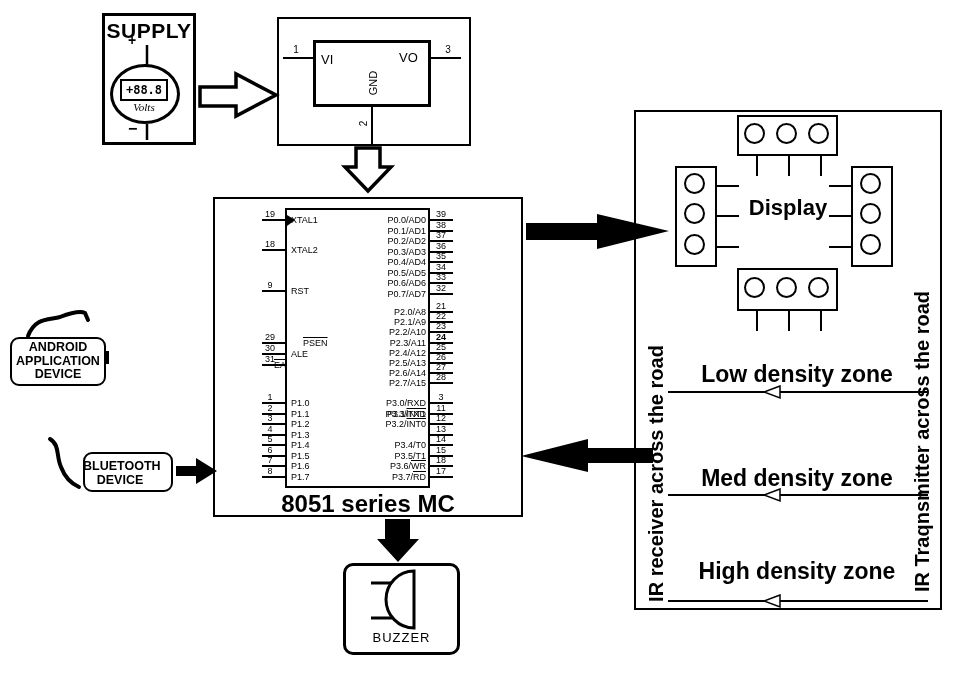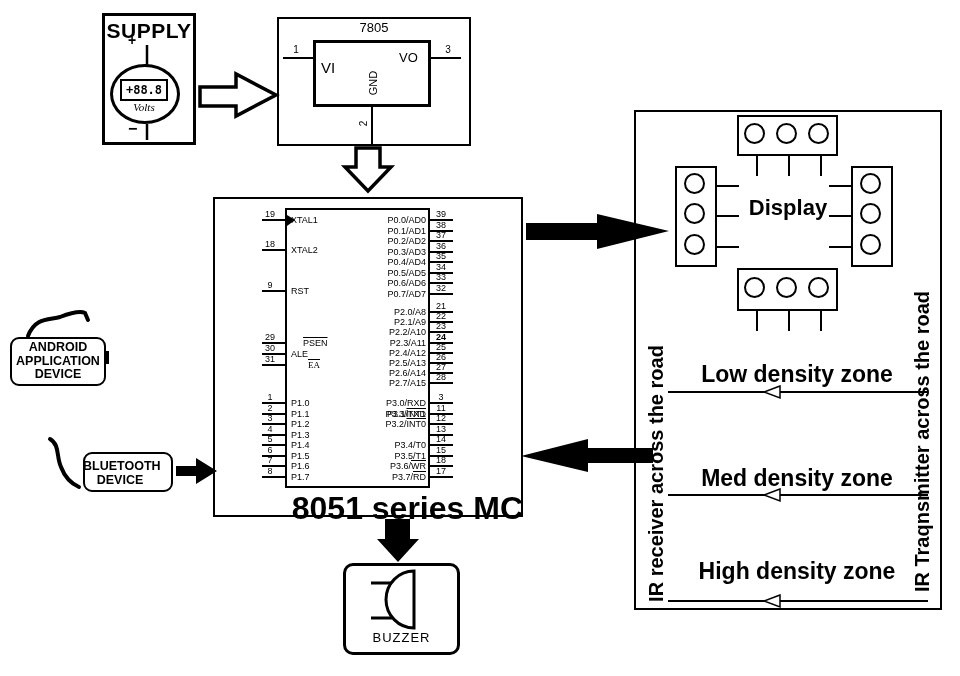--- a/index.html
+++ b/index.html
@@ -20,31 +20,31 @@
   #lcd{left:120px;top:79px;width:48px;height:22px;border:2px solid #000;
        font-family:"DejaVu Sans Mono",monospace;font-size:12px;font-weight:bold;line-height:18px;}
   #volts{left:120px;top:101px;width:48px;font-family:"Liberation Serif",serif;
          font-style:italic;font-size:11px;}
   #supply-minus{left:128px;top:120px;font-size:16px;font-weight:bold;}
 
   
   #reg-outer{left:277px;top:17px;width:194px;height:129px;}
   #reg-title{left:277px;top:20px;width:194px;font-size:13px;}
   #reg-inner{left:313px;top:40px;width:118px;height:67px;border:3px solid #000;position:absolute;background:#fff;}
-  #reg-vi{left:321px;top:59px;font-size:15px;}
+  #reg-vi{left:321px;top:52px;font-size:13px;}
   #reg-vo{left:399px;top:50px;font-size:13px;}
   #reg-gnd{left:352px;top:77px;width:42px;font-size:11px;transform:rotate(-90deg);}
   #reg-p1{left:288px;top:44px;width:16px;font-size:10px;}
   #reg-p3{left:440px;top:44px;width:16px;font-size:10px;}
   #reg-p2{left:355px;top:118px;width:16px;font-size:10px;transform:rotate(-90deg);}
 
   
   #mcu-outer{left:213px;top:197px;width:310px;height:320px;}
   #mcu-inner{left:285px;top:208px;width:145px;height:280px;}
-  #mcu-title{left:213px;top:490px;width:310px;font-size:32px;font-weight:bold;text-align:right;}
+  #mcu-title{left:213px;top:490px;width:310px;font-size:24px;font-weight:bold;}
   .pnum{position:absolute;width:28px;font-size:9px;text-align:center;line-height:10px;}
   .plab{position:absolute;font-size:9px;line-height:10px;white-space:nowrap;}
   .plabr{position:absolute;width:128px;font-size:9px;line-height:10px;text-align:right;white-space:nowrap;}
   .pwire{position:absolute;height:2px;width:24px;background:#000;}
 
   
   #android-box{left:10px;top:337px;width:96px;height:49px;border:2.5px solid #000;border-radius:9px;}
   #android-text{left:10px;top:341px;width:96px;font-size:12.5px;font-weight:bold;line-height:13.5px;}
   #android-stub{left:104px;top:351px;width:5px;height:13px;}
   #bt-box{left:83px;top:452px;width:90px;height:40px;border:2.5px solid #000;border-radius:9px;}
@@ -81,21 +81,20 @@
 
   <div class="bx" id="supply-box"></div>
   <div class="abs ctr" id="supply-title">SUPPLY</div>
   <div class="abs" id="supply-plus">+</div>
   <div class="abs" id="voltmeter"></div>
   <div class="abs ctr" id="lcd">+88.8</div>
   <div class="abs ctr" id="volts">Volts</div>
   <div class="abs" id="supply-minus">−</div>
 
   <div class="bx" id="reg-outer"></div>
-  <div class="abs ctr" id="reg-title">7805</div>
   <div id="reg-inner"></div>
   <div class="abs" id="reg-vi">VI</div>
   <div class="abs" id="reg-vo">VO</div>
   <div class="abs ctr" id="reg-gnd">GND</div>
   <div class="abs ctr" id="reg-p1">1</div>
   <div class="abs ctr" id="reg-p3">3</div>
   <div class="abs ctr" id="reg-p2">2</div>
 
   <div class="bx" id="mcu-outer"></div>
   <div class="bx" id="mcu-inner"></div>
@@ -111,21 +110,21 @@
       <div class="pnum" style="left: 256px; top: 280px;">9</div>
       <div class="plab" style="left: 291px; top: 286px;">RST</div>
       <div class="pwire" style="left: 262px; top: 342px;"></div>
       <div class="pnum" style="left: 256px; top: 332px;">29</div>
       <div class="plab" style="left: 291px; top: 338px; margin-left: 12px;"><span class="ov">PSEN</span></div>
       <div class="pwire" style="left: 262px; top: 353px;"></div>
       <div class="pnum" style="left: 256px; top: 343px;">30</div>
       <div class="plab" style="left: 291px; top: 349px;">ALE</div>
       <div class="pwire" style="left: 262px; top: 364px;"></div>
       <div class="pnum" style="left: 256px; top: 354px;">31</div>
-      <div class="plab" style="left: 308px; top: 360px; font-family: Liberation Serif, serif;"><span class="ov">EA</span></div>
+      <div class="plab" style="left: 274px; top: 360px;"><span class="ov">EA</span></div>
       <div class="pwire" style="left: 262px; top: 402px;"></div>
       <div class="pnum" style="left: 256px; top: 392px;">1</div>
       <div class="plab" style="left: 291px; top: 398px;">P1.0</div>
       <div class="pwire" style="left: 262px; top: 412.5px;"></div>
       <div class="pnum" style="left: 256px; top: 402.5px;">2</div>
       <div class="plab" style="left: 291px; top: 408.5px;">P1.1</div>
       <div class="pwire" style="left: 262px; top: 423px;"></div>
       <div class="pnum" style="left: 256px; top: 413px;">3</div>
       <div class="plab" style="left: 291px; top: 419px;">P1.2</div>
       <div class="pwire" style="left: 262px; top: 433.5px;"></div>

